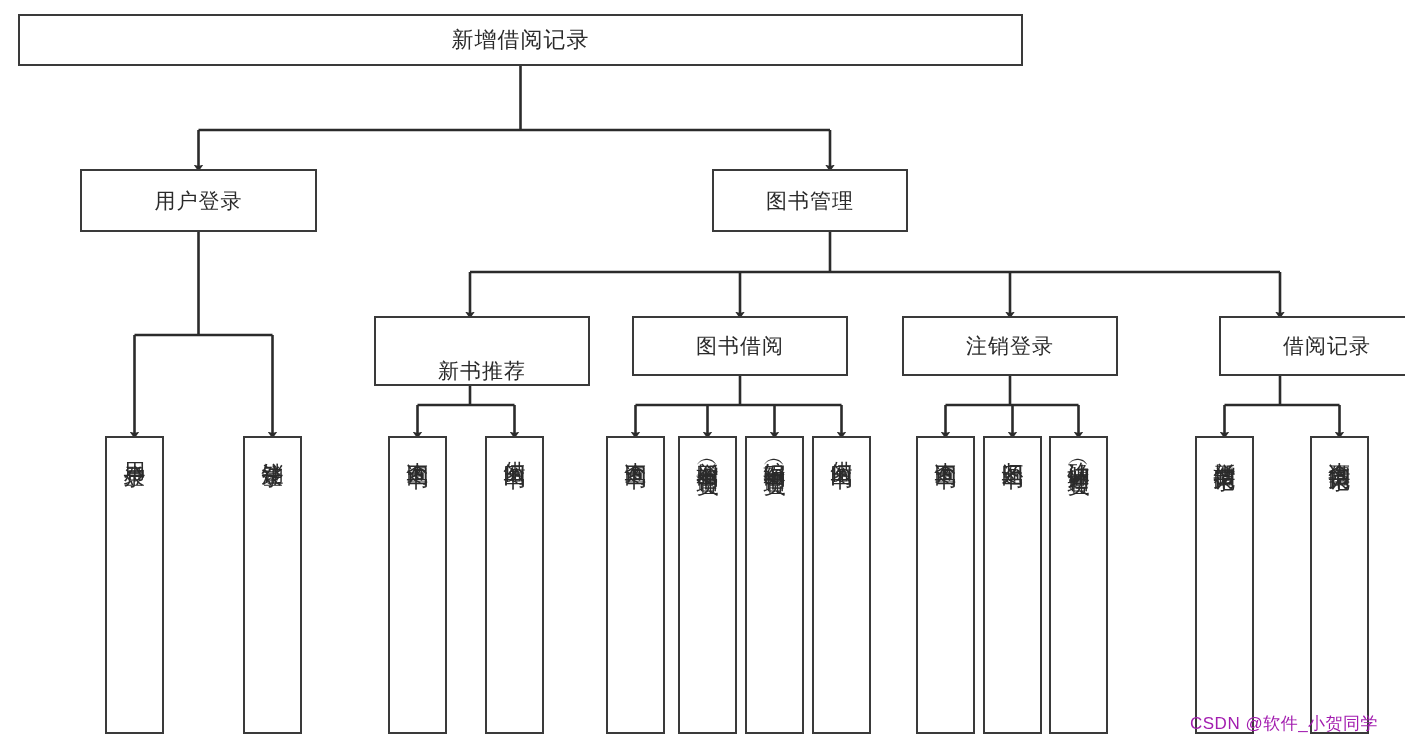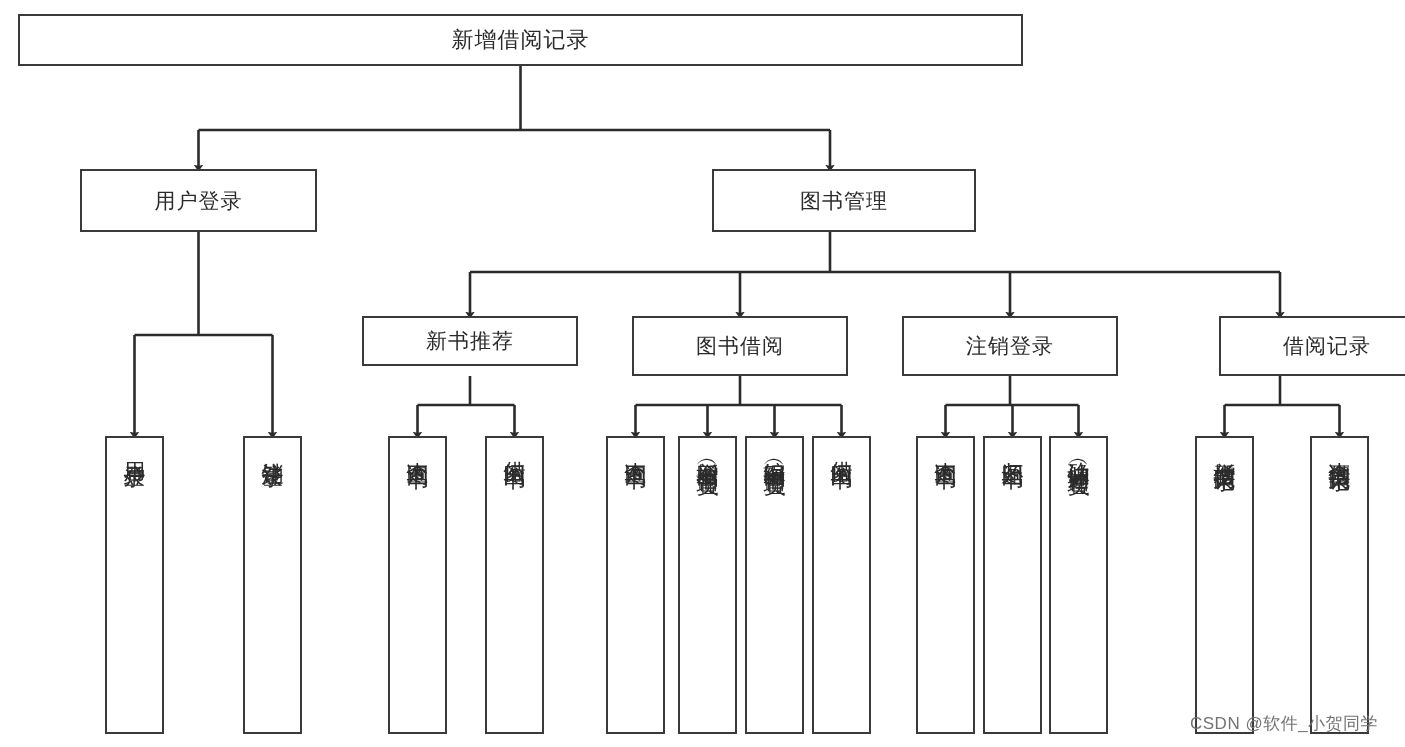--- a/index.html
+++ b/index.html
@@ -119,24 +119,24 @@
       </g>
   </svg>
 
   <div id="node-layer">
       <div class="node horizontal root" style="left: 18px; top: 14px; width: 1005px; height: 52px;">
         <span class="label">新增借阅记录</span>
       </div>
       <div class="node horizontal" style="left: 80px; top: 169px; width: 237px; height: 63px;">
         <span class="label">用户登录</span>
       </div>
-      <div class="node horizontal" style="left: 712px; top: 169px; width: 264px; height: 63px;">
+      <div class="node horizontal" style="left: 712px; top: 169px; width: 196px; height: 63px;">
         <span class="label">图书管理</span>
       </div>
-      <div class="node horizontal" style="left: 362px; top: 316px; width: 216px; height: 50px;">
+      <div class="node horizontal" style="left: 374px; top: 316px; width: 216px; height: 70px; align-items: flex-end;">
         <span class="label">新书推荐</span>
       </div>
       <div class="node horizontal" style="left: 632px; top: 316px; width: 216px; height: 60px;">
         <span class="label">图书借阅</span>
       </div>
       <div class="node horizontal" style="left: 902px; top: 316px; width: 216px; height: 60px;">
         <span class="label">注销登录</span>
       </div>
       <div class="node horizontal" style="left: 1172px; top: 316px; width: 216px; height: 60px; margin-left: 47px;">
         <span class="label">借阅记录</span>
@@ -175,14 +175,14 @@
         <span class="label">确认归还（管理员）</span>
       </div>
       <div class="node vertical" style="left: 1195px; top: 436px; width: 59px; height: 298px;">
         <span class="label">新增借阅记录</span>
       </div>
       <div class="node vertical" style="left: 1310px; top: 436px; width: 59px; height: 298px;">
         <span class="label">查询借阅记录</span>
       </div>
     </div>
 
-  <div class="watermark" style="left: 1190px; top: 712px; color: #737373;">CSDN @软件_小贺同学</div>
+  <div class="watermark" style="left: 1190px; top: 712px; color: #a21caf;">CSDN @软件_小贺同学</div>
 </div>
 
 </body></html>

